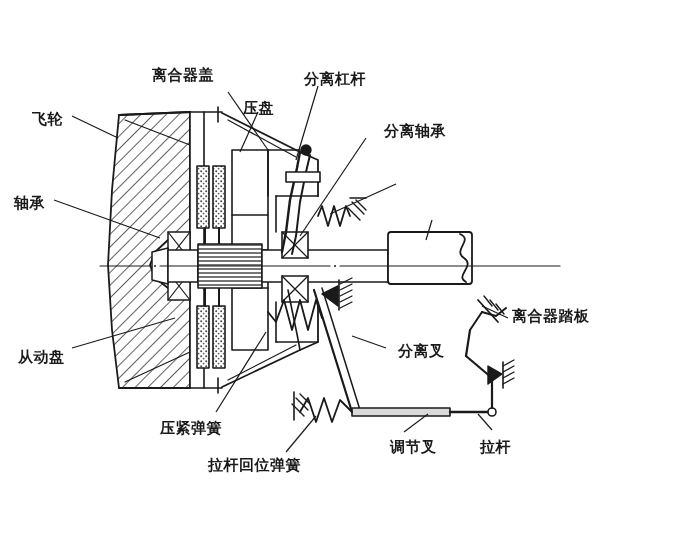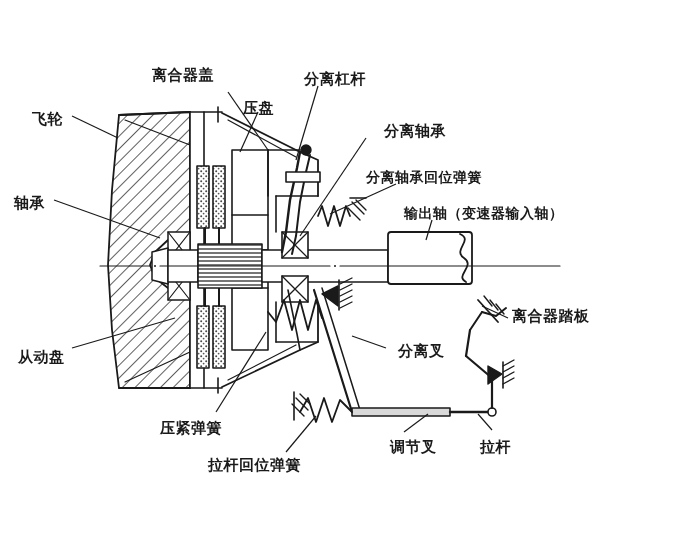--- a/index.html
+++ b/index.html
@@ -207,22 +207,20 @@
     </g>
   </svg>
 
   <div class="lbl" style="left:32px;top:112px;">飞轮</div>
   <div class="lbl" style="left:14px;top:196px;">轴承</div>
   <div class="lbl" style="left:18px;top:350px;">从动盘</div>
   <div class="lbl" style="left:152px;top:68px;">离合器盖</div>
   <div class="lbl" style="left:243px;top:101px;">压盘</div>
   <div class="lbl" style="left:304px;top:72px;">分离杠杆</div>
   <div class="lbl" style="left:340px;top:124px;margin-left:44px;">分离轴承</div>
-  <div class="lbl sm" style="left:366px;top:170px;">分离轴承回位弹簧</div>
-  <div class="lbl sm" style="left:404px;top:206px;">输出轴（变速器输入轴）</div>
   <div class="lbl" style="left:160px;top:421px;">压紧弹簧</div>
   <div class="lbl" style="left:398px;top:344px;">分离叉</div>
   <div class="lbl" style="left:512px;top:309px;">离合器踏板</div>
   <div class="lbl" style="left:208px;top:458px;">拉杆回位弹簧</div>
   <div class="lbl" style="left:390px;top:440px;">调节叉</div>
   <div class="lbl" style="left:480px;top:440px;">拉杆</div>
 
 </div>
 
 </body></html>

